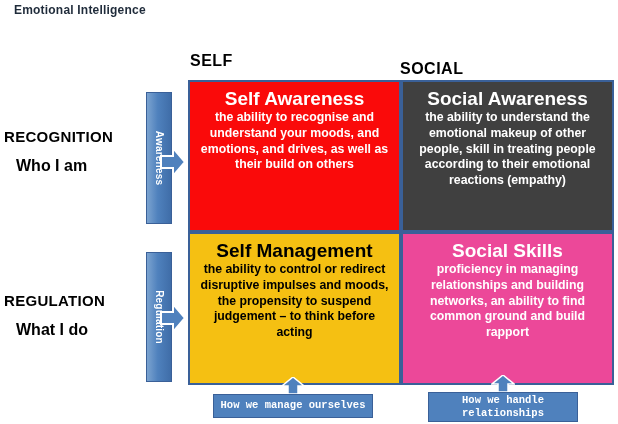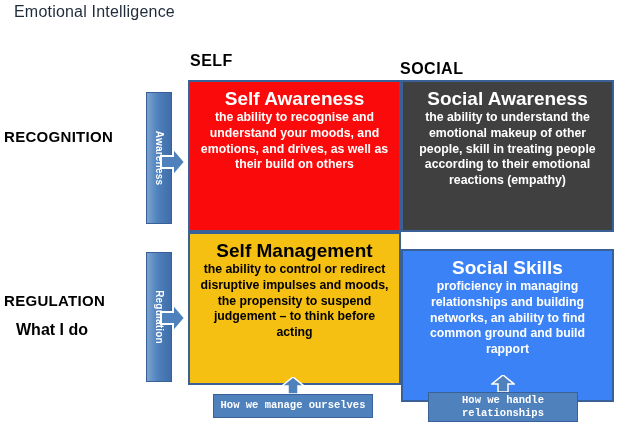--- a/index.html
+++ b/index.html
@@ -16,22 +16,22 @@
     height: 424px;
     background: #ffffff;
     overflow: hidden;
   }
 
   
   #title {
     position: absolute;
     left: 14px;
     top: 3px;
-    font-size: 16px;
-    font-weight: normal;
+    font-size: 12px;
+    font-weight: bold;
     color: #1f2b3a;
     letter-spacing: 0.2px;
     white-space: nowrap;
   }
 
   
   .col-head {
     position: absolute;
     top: 52px;
     font-size: 16px;
@@ -145,22 +145,22 @@
   #quad-social-awareness .q-desc { color: #ffffff; }
 
   #quad-self-management {
     left: 0; top: 152px; width: 213px; height: 153px;
     background: #f5c012;
   }
   #quad-self-management .q-title,
   #quad-self-management .q-desc { color: #000000; }
 
   #quad-social-skills {
-    left: 213px; top: 169px; width: 213px; height: 153px;
-    background: #3b82f6;
+    left: 213px; top: 152px; width: 213px; height: 153px;
+    background: #ec4899;
   }
   #quad-social-skills .q-title,
   #quad-social-skills .q-desc { color: #ffffff; }
 
   
   .callout {
     position: absolute;
     box-sizing: border-box;
     background: #4f81bd;
     border: 1px solid #3a6098;
@@ -192,20 +192,21 @@
 
 <div id="canvas">
 
   <div id="title">Emotional Intelligence</div>
 
   <div class="col-head" id="col-self">SELF</div>
   <div class="col-head" id="col-social">SOCIAL</div>
 
   <div class="row-label" id="row-recognition">
     <span class="rl-main">RECOGNITION</span>
+    <span class="rl-sub">Who I am</span>
   </div>
   <div class="row-label" id="row-regulation">
     <span class="rl-main">REGULATION</span>
     <span class="rl-sub">What I do</span>
   </div>
 
   <div class="vbar" id="vbar-awareness">
     <span class="vtext">Awareness</span>
   </div>
   <div class="varrow" id="varrow-awareness">

